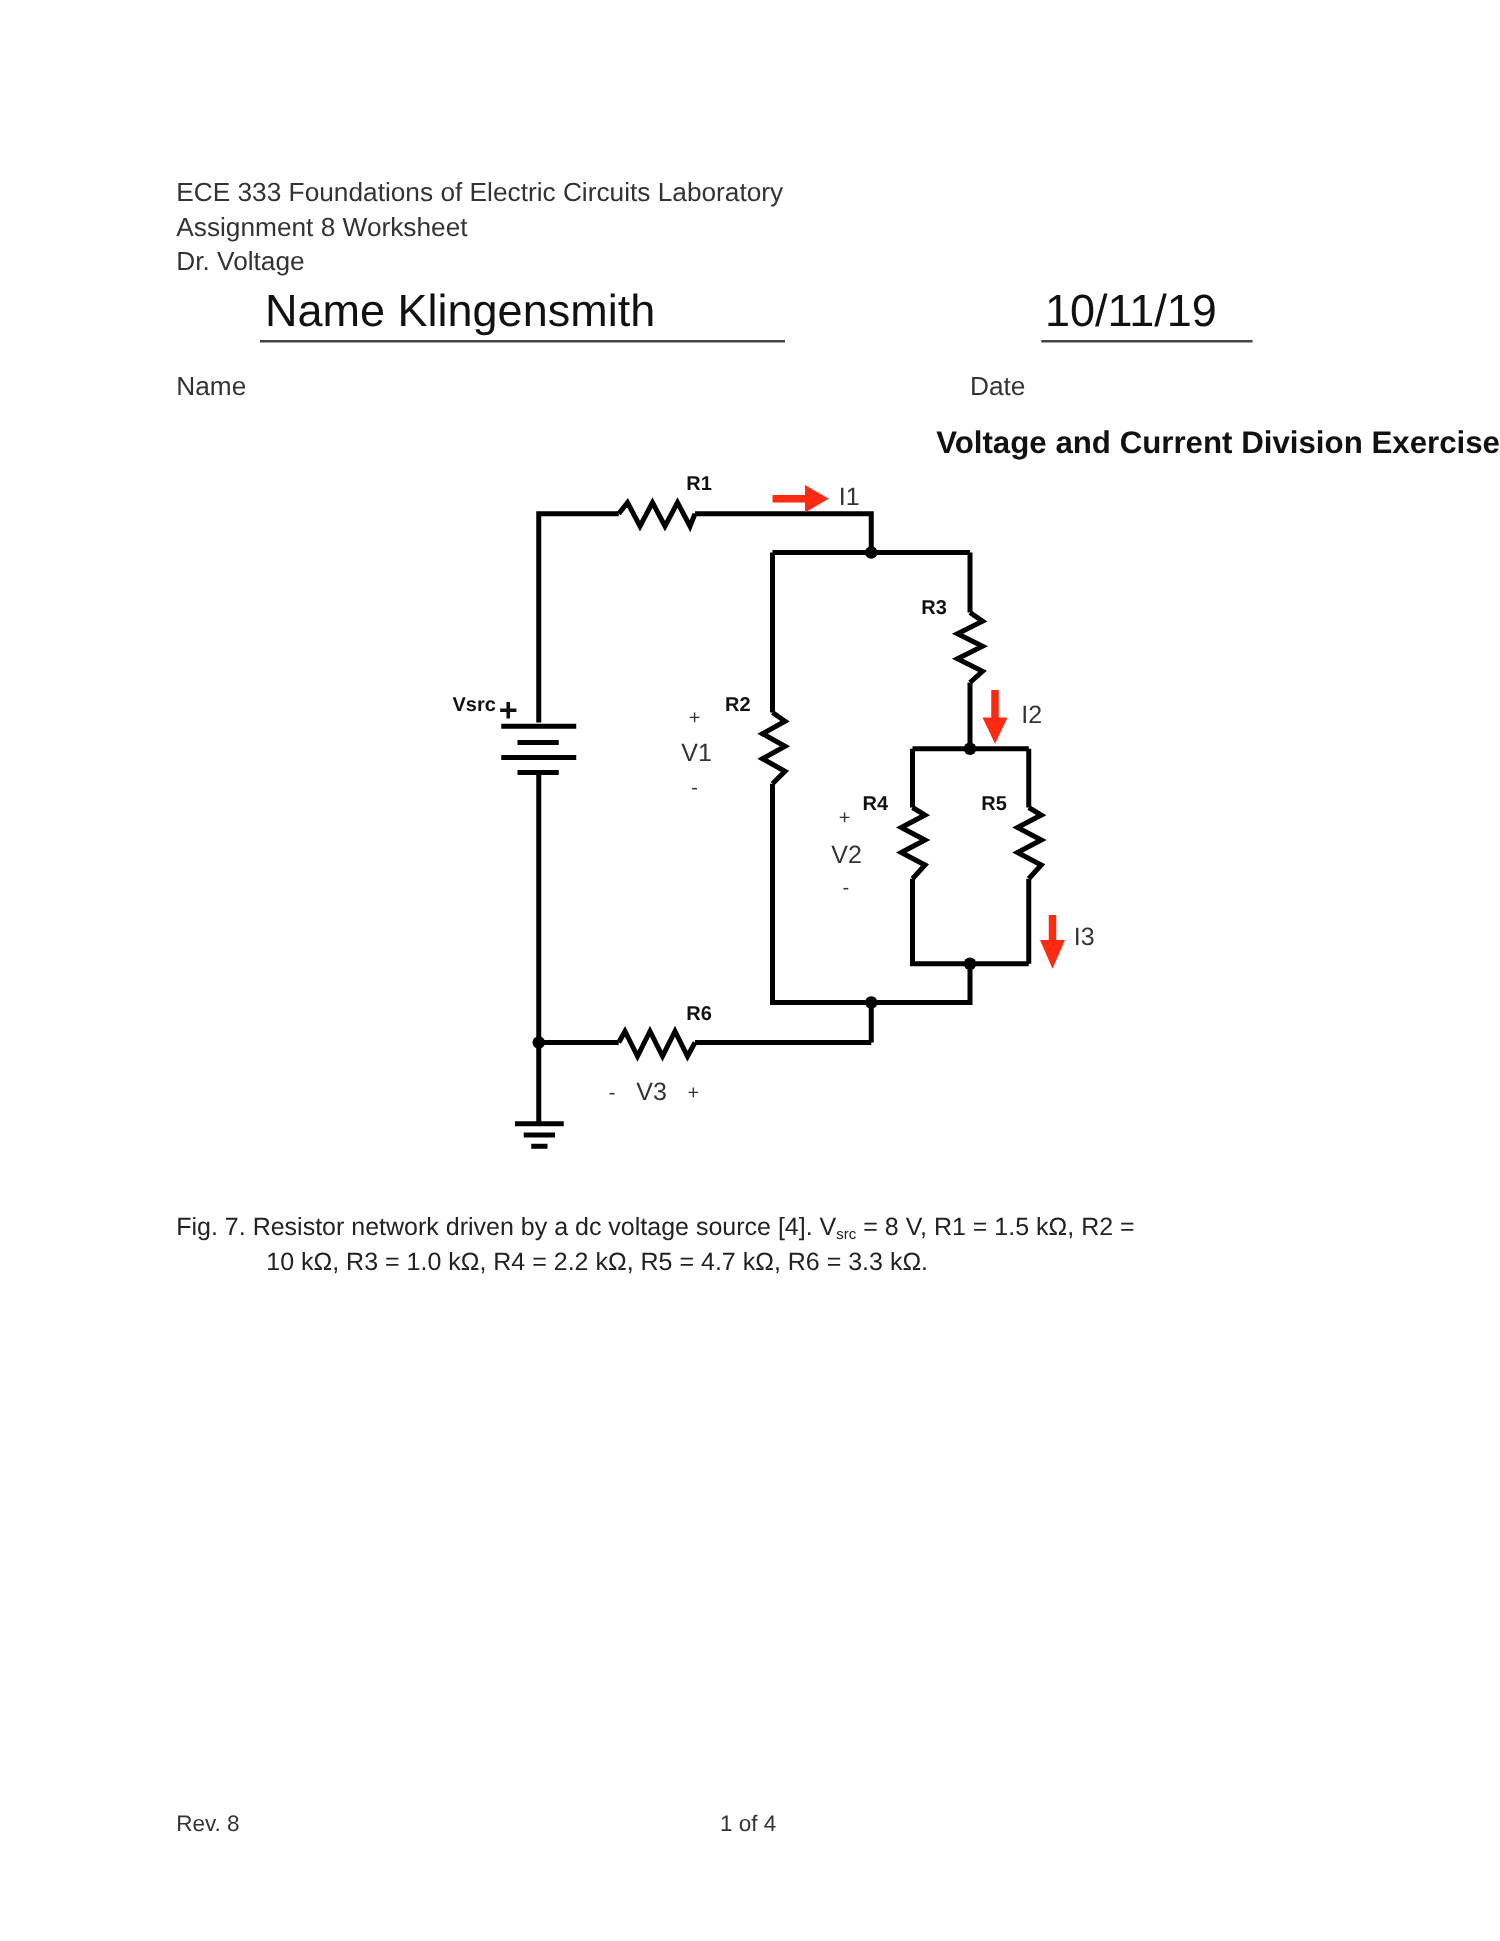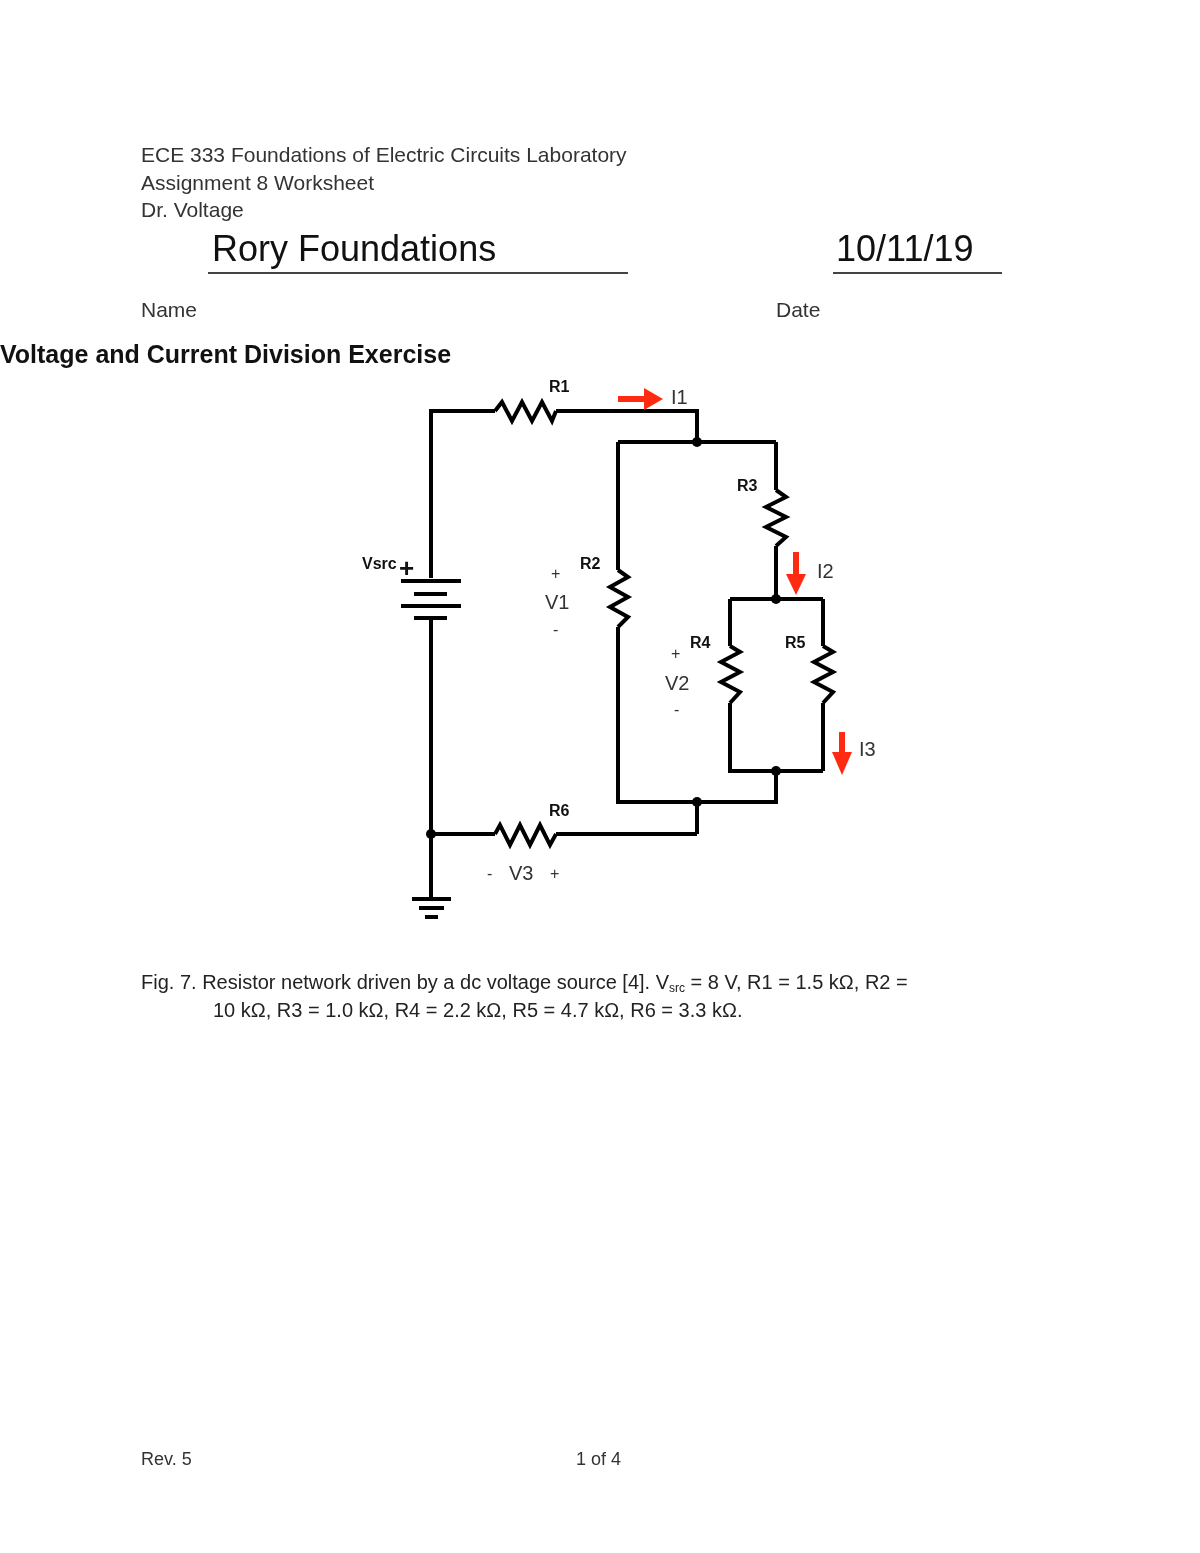--- a/index.html
+++ b/index.html
@@ -2,37 +2,37 @@
 <html><head>
 <meta charset="utf-8">
 <style>
   html, body { margin: 0; padding: 0; background: #ffffff; }
   body { width: 1200px; height: 1553px; position: relative; overflow: hidden;
          font-family: "Liberation Sans", sans-serif; color: #222; }
   .hdr { position: absolute; left: 141px; font-size: 21px; color: #333; line-height: 1; }
   .field-label { position: absolute; font-size: 21px; color: #333; margin-top: 44px; }
   .field-line { position: absolute; border-bottom: 2px solid #444; height: 0; }
   .field-value { position: absolute; font-size: 36px; color: #111; }
-  .title { position: absolute; left: 0; width: 1200px; top: 340px; text-align: left;
+  .title { position: absolute; left: 0; width: 1200px; top: 340px; text-align: right;
            font-weight: bold; font-size: 25px; color: #111; }
   svg.circuit { position: absolute; left: 0; top: 0; }
   .caption { position: absolute; font-size: 20px; color: #222; line-height: 28px; }
   .caption sub { font-size: 12px; vertical-align: -3px; }
   .footer { position: absolute; top: 1449px; font-size: 18px; color: #333; }
 </style>
 </head>
 <body>
 
 <div class="hdr" style="top:144px">ECE 333 Foundations of Electric Circuits Laboratory</div>
 <div class="hdr" style="top:172px">Assignment 8 Worksheet</div>
 <div class="hdr" style="top:199px">Dr. Voltage</div>
 
 <div class="field-label" style="left:141px; top:254px">Name</div>
 <div class="field-line" style="left:208px; top:272px; width:420px"></div>
-<div class="field-value" style="left:212px; top:228px">Rory Foundations</div>
+<div class="field-value" style="left:212px; top:228px">Name Klingensmith</div>
 
 <div class="field-label" style="left:776px; top:254px">Date</div>
 <div class="field-line" style="left:833px; top:272px; width:169px"></div>
 <div class="field-value" style="left:836px; top:228px">10/11/19</div>
 
 <div class="title">Voltage and Current Division Exercise</div>
 
 <svg class="circuit" width="1200" height="960">
   <defs>
     <marker id="arrowhead" markerWidth="4" markerHeight="4" refX="1" refY="2" orient="auto" markerUnits="strokeWidth"></marker>
@@ -131,14 +131,14 @@
     <text x="671" y="659">+</text>
     <text x="674" y="715">-</text>
     <text x="487" y="879">-</text>
     <text x="550" y="879">+</text>
   </g>
 </svg>
 
 <div class="caption" style="left:141px; top:968px"><span>Fig. 7. Resistor network driven by a dc voltage source [4]. V</span><sub>src</sub><span> = 8 V, R1 = 1.5 kΩ, R2 =</span></div>
 <div class="caption" style="left:213px; top:996px">10 kΩ, R3 = 1.0 kΩ, R4 = 2.2 kΩ, R5 = 4.7 kΩ, R6 = 3.3 kΩ.</div>
 
-<div class="footer" style="left:141px">Rev. 5</div>
+<div class="footer" style="left:141px">Rev. 8</div>
 <div class="footer" style="left:576px">1 of 4</div>
 
 </body></html>

